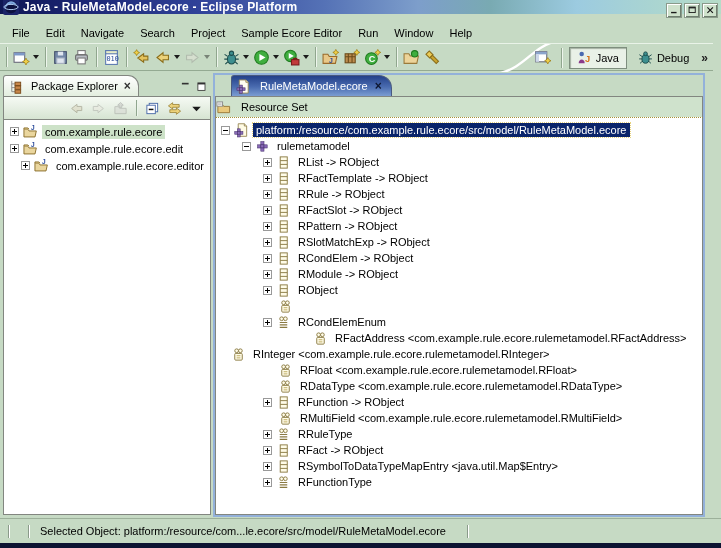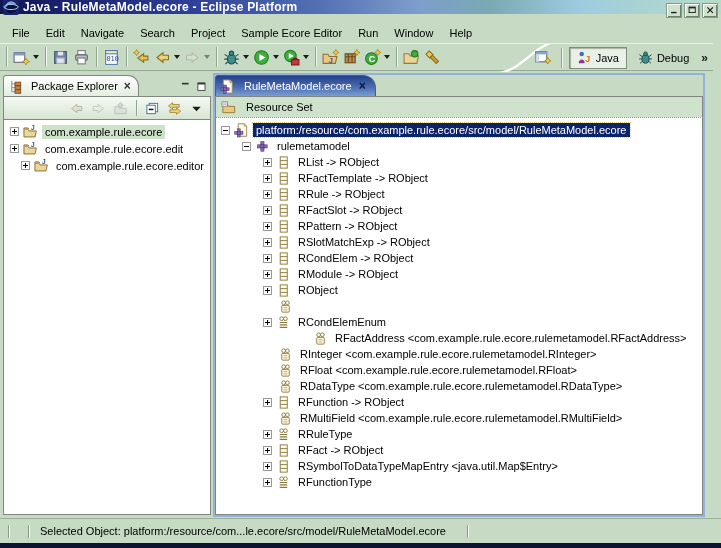--- a/index.html
+++ b/index.html
@@ -56,25 +56,25 @@
     background:linear-gradient(#f6faf4,#d6e4d2); display:flex; align-items:center; justify-content:flex-end;
     gap:3px; padding:0 4px; }
   .pe-toolbar .tb-btn { height:20px; }
   .pe-vsep { width:1px; height:16px; background:#90a68e; box-shadow:1px 0 0 #edf5ec; margin:0 3px; }
   .pe-content { position:absolute; top:44px; left:0; right:0; bottom:0; background:#fff;
     border:1px solid #828680; padding-top:3px; overflow:hidden; }
 
   
   .ed-panel { position:absolute; left:215px; top:3px; width:488px; bottom:3px; box-shadow:0 0 0 2px #93b1da; }
   .ed-tabrow { height:21px; position:relative; }
-  .ed-tab { position:absolute; left:0; bottom:0; height:21px; display:flex; align-items:center; gap:5px;
+  .ed-tab { position:absolute; left:16px; bottom:0; height:21px; display:flex; align-items:center; gap:5px;
     padding:0 9px 0 4px; background:linear-gradient(180deg,#24418a 0%,#4a6cb0 55%,#7b9dd2 100%);
     color:#fff; font-size:11px; border:1px solid #4a5a80; border-bottom:none; border-radius:3px 13px 0 0; }
   .ed-tab-close { color:#0d1630; font-weight:bold; font-size:12px; margin-left:2px; }
-  .ed-header { height:21px; background:#cfe2cc; display:flex; align-items:center; gap:6px; padding-left:5px;
+  .ed-header { height:21px; background:#cfe2cc; display:flex; align-items:center; gap:6px; 
     font-size:11px; border:1px solid #828680; border-bottom:none; }
   .ed-content { position:absolute; top:42px; left:0; right:0; bottom:0; background:#fff;
     border:1px solid #828680; border-top:1px dotted #a89038; padding-top:4px; overflow:hidden; }
 
   
   .tree-row { display:flex; align-items:center; height:16px; font-size:11px; white-space:nowrap; color:#000; }
   .pe-content .tree-row { height:17px; }
   .exp { width:9px; height:9px; border:1px solid #999; background:#fff; position:relative; flex:none;
     margin:0 4px 0 0; }
   .exp::before { content:""; position:absolute; left:1px; right:1px; top:3px; border-top:1px solid #000; }
@@ -620,21 +620,21 @@
             <span class="icon tree-icon">
               <svg width="15" height="15" viewBox="0 0 16 16">
                 <circle cx="6" cy="4" r="2" fill="#fffce8" stroke="#8a7a42"></circle>
                 <circle cx="10" cy="4" r="2" fill="#fffce8" stroke="#8a7a42"></circle>
                 <rect x="4" y="6.8" width="8" height="7.2" rx="1" fill="#fffce8" stroke="#8a7a42"></rect>
                 <path d="M6 9.3 H10 M6 11.6 H10" stroke="#bca95e"></path>
               </svg>
             </span>
             <span class="tree-label">RFactAddress &lt;com.example.rule.ecore.rulemetamodel.RFactAddress&gt;</span>
           </div>
-          <div class="tree-row" style="padding-left: 47px;">
+          <div class="tree-row" style="">
             <span class="exp-spacer"></span>
             <span class="icon tree-icon">
               <svg width="15" height="15" viewBox="0 0 16 16">
                 <circle cx="6" cy="4" r="2" fill="#fffce8" stroke="#8a7a42"></circle>
                 <circle cx="10" cy="4" r="2" fill="#fffce8" stroke="#8a7a42"></circle>
                 <rect x="4" y="6.8" width="8" height="7.2" rx="1" fill="#fffce8" stroke="#8a7a42"></rect>
                 <path d="M6 9.3 H10 M6 11.6 H10" stroke="#bca95e"></path>
               </svg>
             </span>
             <span class="tree-label">RInteger &lt;com.example.rule.ecore.rulemetamodel.RInteger&gt;</span>

